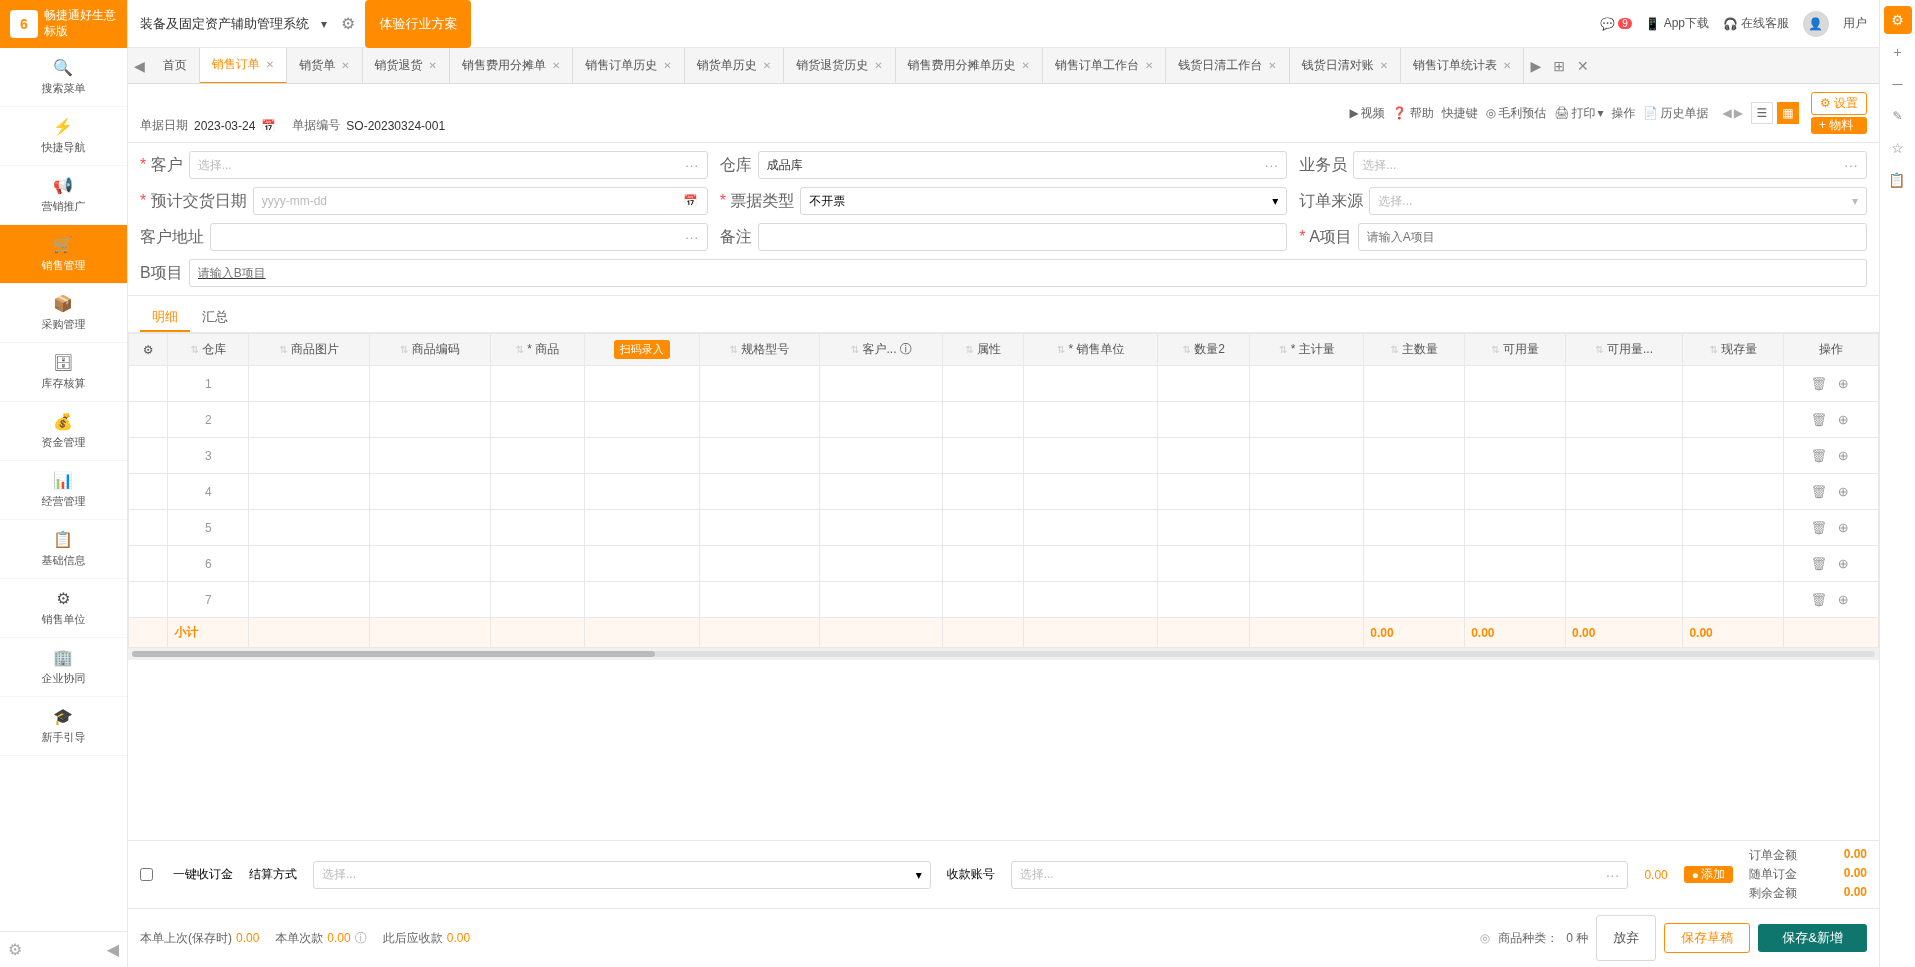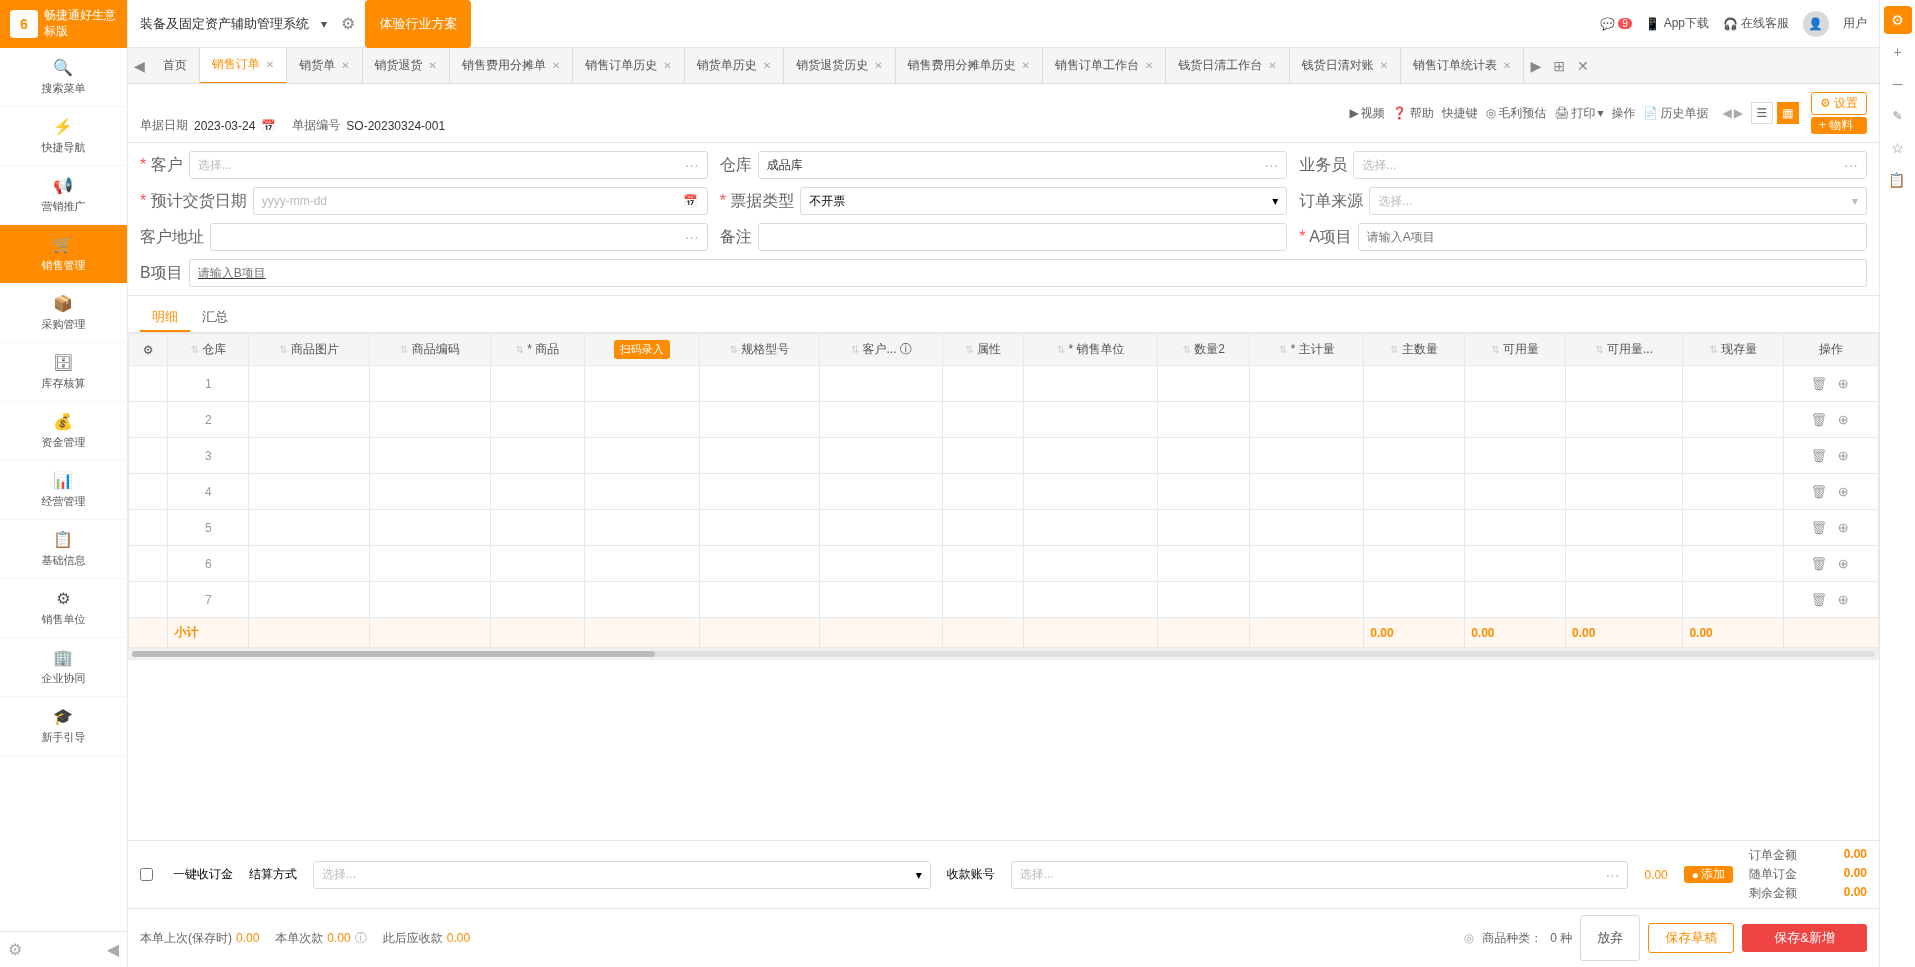--- a/index.html
+++ b/index.html
@@ -96,21 +96,21 @@
     
     .form-footer { padding: 6px 12px; border-top: 1px solid #e8e8e8; display: flex; align-items: center; gap: 16px; background: #fff; flex-shrink: 0; }
     .footer-checkbox { margin-right: 4px; }
 
     
     .status-bar { background: #fff; border-top: 1px solid #e8e8e8; padding: 6px 12px; display: flex; align-items: center; font-size: 12px; color: #666; flex-shrink: 0; }
     .status-bar .stat { display: flex; align-items: center; gap: 4px; margin-right: 16px; }
     .status-bar-right { margin-left: auto; display: flex; align-items: center; gap: 8px; }
     .btn-discard { border: 1px solid #d9d9d9; background: #fff; color: #555; border-radius: 3px; padding: 13px 16px; cursor: pointer; font-size: 13px; }
     .btn-save { border: 1px solid #ff8c00; background: #fff; color: #ff8c00; border-radius: 3px; padding: 5px 16px; cursor: pointer; font-size: 13px; }
-    .btn-save-new { background: #ef4444; color: #fff; border: none; border-radius: 3px; padding: 5px 32px; cursor: pointer; font-size: 13px; }
+    .btn-save-new { background: #0f766e; color: #fff; border: none; border-radius: 3px; padding: 5px 24px; cursor: pointer; font-size: 13px; }
 
     
     .order-summary { margin-left: auto; display: flex; flex-direction: column; gap: 2px; font-size: 12px; }
     .order-summary-row { display: flex; justify-content: space-between; gap: 20px; }
     .order-summary-row .label { color: #666; }
     .order-summary-row .val { color: #ff8c00; font-weight: bold; min-width: 50px; text-align: right; }
 
     
     .scrollbar-row { height: 12px; background: #f0f0f0; display: flex; align-items: center; padding: 0 4px; }
     .scrollbar-track { flex: 1; height: 6px; background: #e0e0e0; border-radius: 3px; position: relative; }

